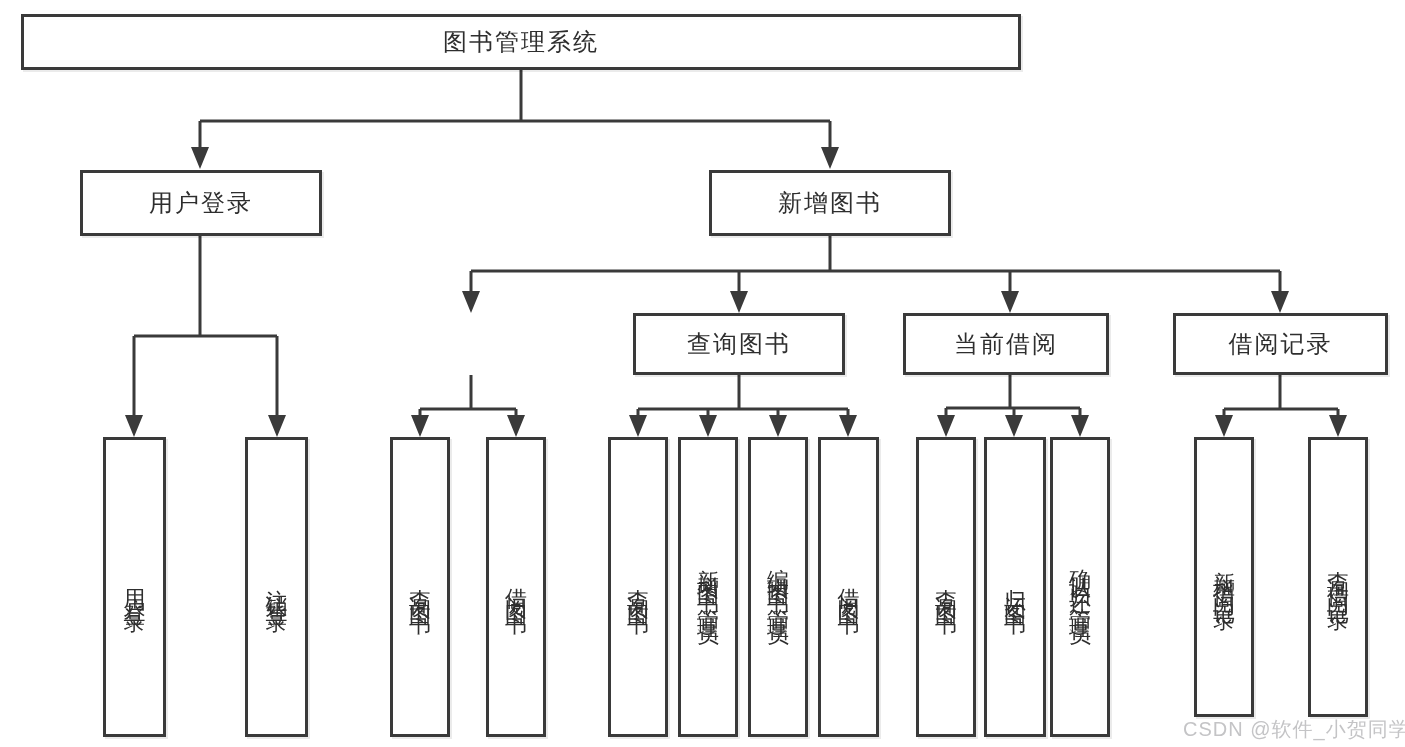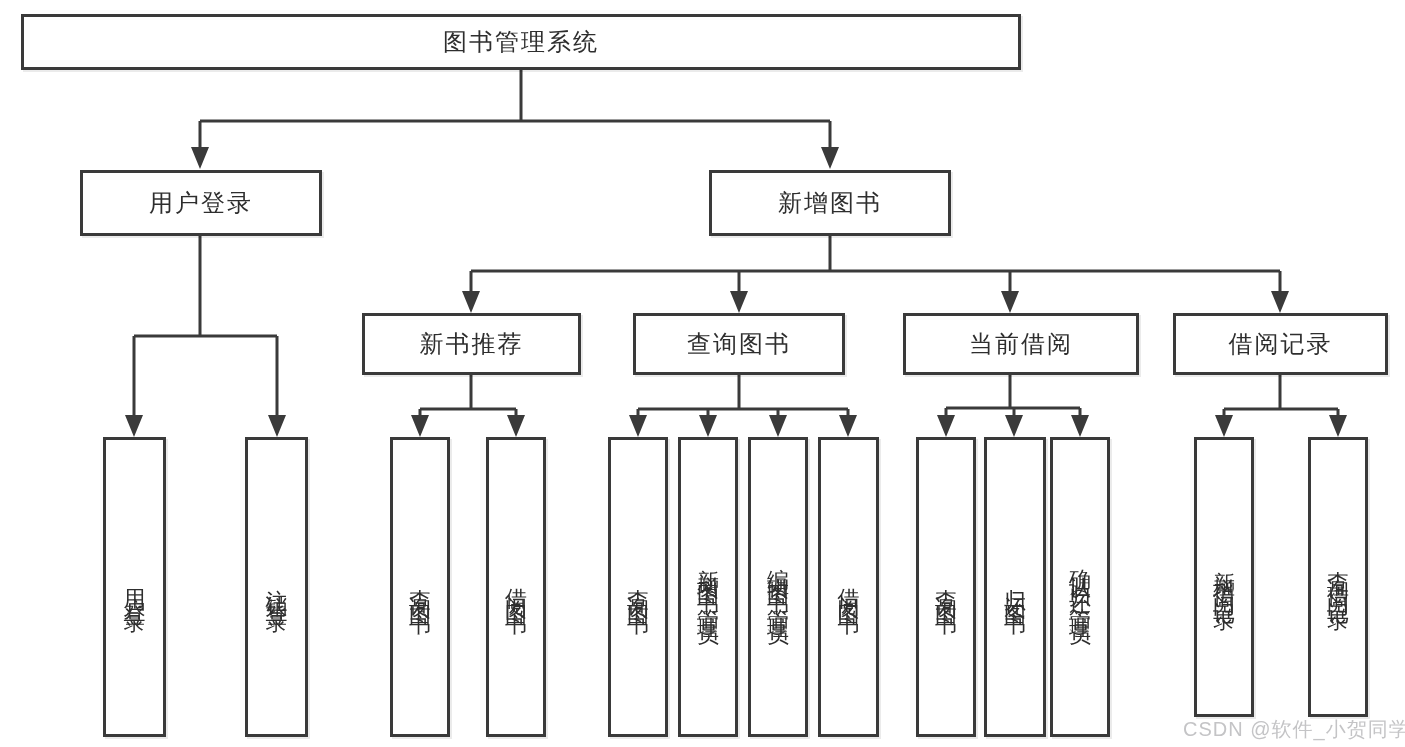--- a/index.html
+++ b/index.html
@@ -113,27 +113,24 @@
     <span>图书管理系统</span>
   </div>
 
   <div class="hbox" style="left:80px; top:170px; width:242px; height:66px;">
     <span>用户登录</span>
   </div>
   <div class="hbox" style="left:709px; top:170px; width:242px; height:66px;">
     <span>新增图书</span>
   </div>
 
-  <div class="hbox" style="left:362px; top:313px; width:219px; height:62px;">
-    <span>新书推荐</span>
-  </div>
   <div class="hbox" style="left:633px; top:313px; width:212px; height:62px;">
     <span>查询图书</span>
   </div>
-  <div class="hbox" style="left:903px; top:313px; width:236px; height:62px;">
+  <div class="hbox" style="left:903px; top:313px; width:206px; height:62px;">
     <span>当前借阅</span>
   </div>
   <div class="hbox" style="left:1173px; top:313px; width:215px; height:62px;">
     <span>借阅记录</span>
   </div>
 
   <div class="vbox" style="left:103px; width:63px;">
     <span class="vtext">用户登录</span>
   </div>
   <div class="vbox" style="left:245px; width:63px;">

